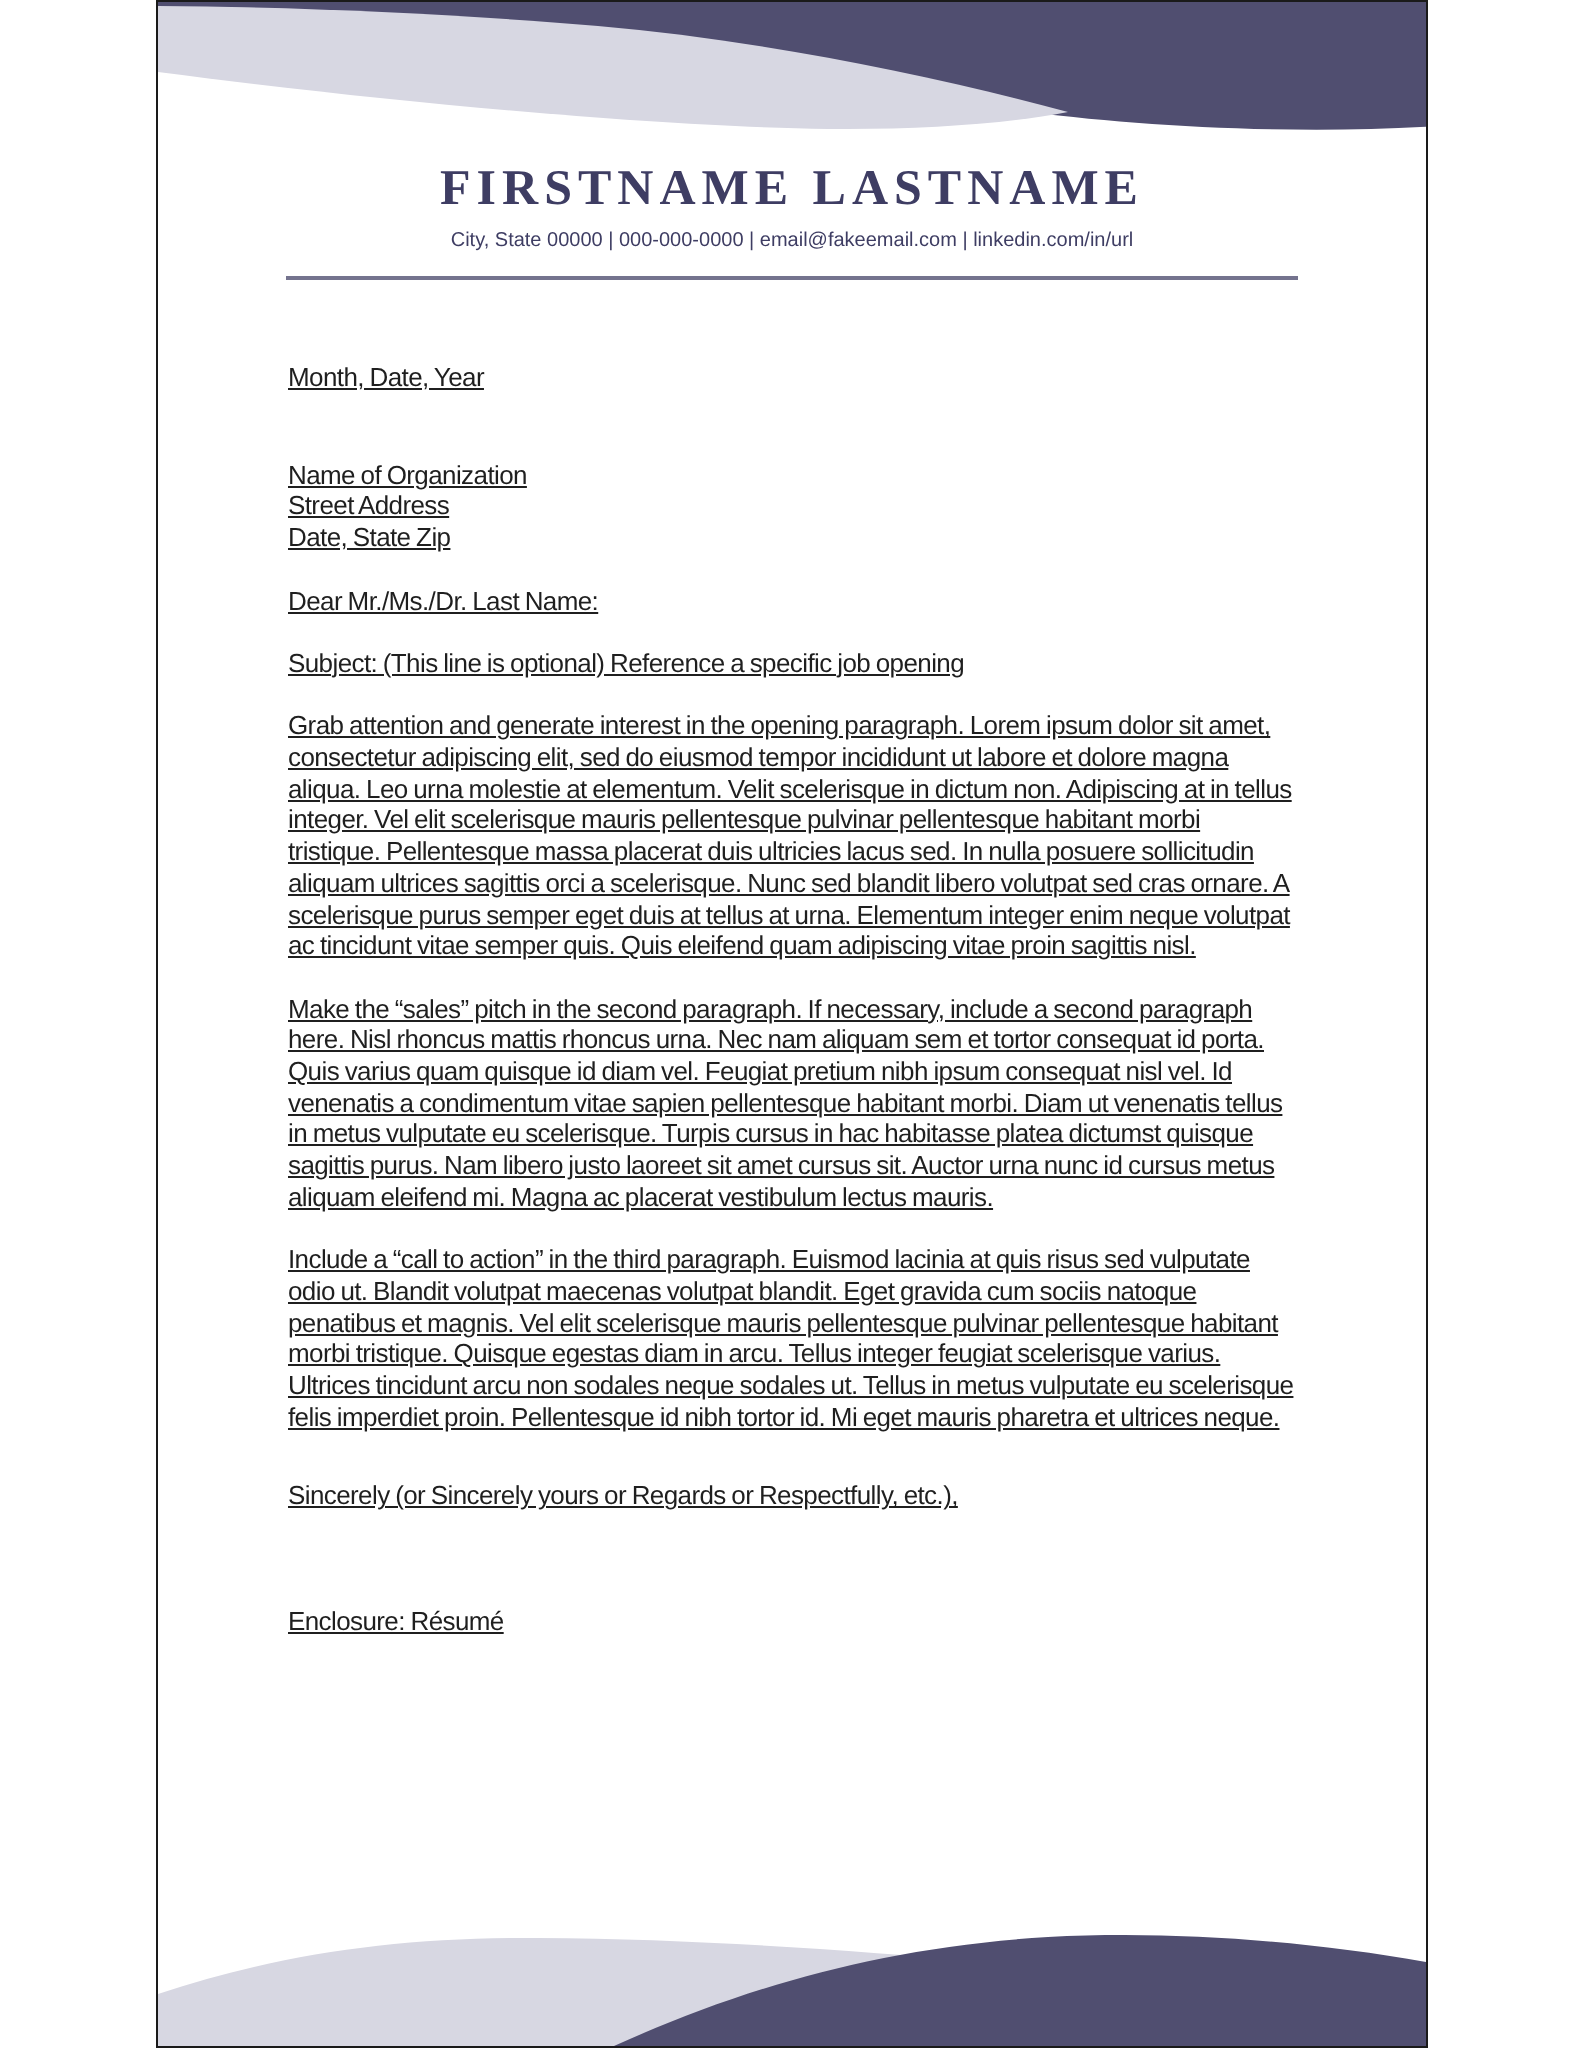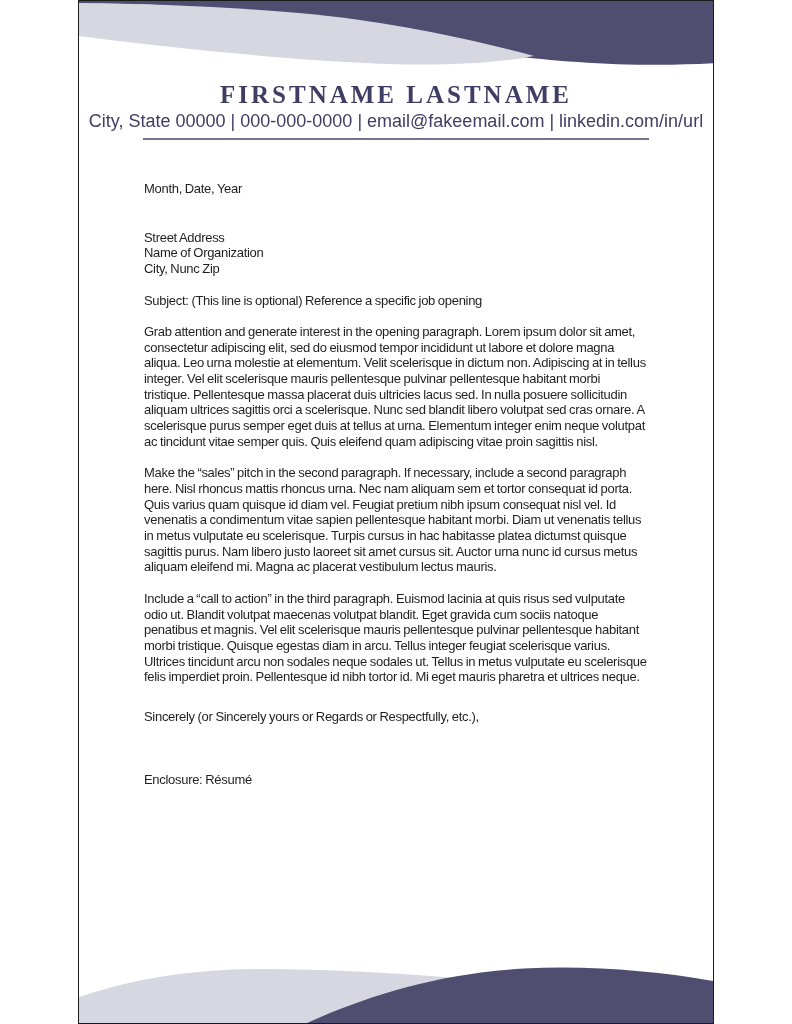--- a/index.html
+++ b/index.html
@@ -34,41 +34,41 @@
     margin: 0;
     font-family: "Liberation Serif", serif;
     font-weight: 700;
     font-size: 25px;
     line-height: 30px;
     letter-spacing: 3px;
     color: var(--accent-navy, #3E3D63);
   }
   .contact {
     margin-top: 3px;
-    font-size: 18px;
+    font-size: 10px;
     line-height: 16px;
     color: var(--accent-navy, #3E3D63);
   }
   .header hr {
     margin: 9px 64px 0 64px;
     border: none;
     border-top: 2px solid var(--rule, #74738E);
   }
 
   .letter {
     position: relative;
     margin: 41px 65px 0 65px;
     font-size: 13px;
     line-height: 15.7px;
     letter-spacing: -0.3px;
     word-spacing: -0.5px;
     color: var(--body-text, #1F1F1F);
     text-align: left;
   }
-  .letter p { margin: 0 0 15.7px 0; }
+  .letter p { margin: 0 0 15.7px 0; text-decoration: underline; }
   .letter p.date { margin-bottom: 33px; }
   .letter p.closing { margin-bottom: 47px; margin-top: 24px; }
   .letter p.enclosure { margin-bottom: 0; }
   .block-line { display: block; }
 </style>
 </head>
 <body>
 
 <div class="page">
 
@@ -80,25 +80,26 @@
   <header class="header">
     <h1>FIRSTNAME LASTNAME</h1>
     <div class="contact">City, State 00000  | 000-000-0000 | email@fakeemail.com | linkedin.com/in/url</div>
     <hr>
   </header>
 
   <main class="letter">
     <p class="date">Month, Date, Year</p>
 
     <p class="recipient">
+      <span class="block-line">Name of Organization</span>
       <span class="block-line">Street Address</span>
-      <span class="block-line">Name of Organization</span>
-      <span class="block-line">City, Nunc Zip</span>
+      <span class="block-line">Date, State Zip</span>
     </p>
 
+    <p class="salutation">Dear Mr./Ms./Dr. Last Name:</p>
 
     <p class="subject">Subject: (This line is optional) Reference a specific job opening</p>
 
     <p class="body-paragraph">Grab attention and generate interest in the opening paragraph. Lorem ipsum dolor sit amet, consectetur adipiscing elit, sed do eiusmod tempor incididunt ut labore et dolore magna aliqua. Leo urna molestie at elementum. Velit scelerisque in dictum non. Adipiscing at in tellus integer. Vel elit scelerisque mauris pellentesque pulvinar pellentesque habitant morbi tristique. Pellentesque massa placerat duis ultricies lacus sed. In nulla posuere sollicitudin aliquam ultrices sagittis orci a scelerisque. Nunc sed blandit libero volutpat sed cras ornare. A scelerisque purus semper eget duis at tellus at urna. Elementum integer enim neque volutpat ac tincidunt vitae semper quis. Quis eleifend quam adipiscing vitae proin sagittis nisl.</p>
     <p class="body-paragraph">Make the “sales” pitch in the second paragraph. If necessary, include a second paragraph here. Nisl rhoncus mattis rhoncus urna. Nec nam aliquam sem et tortor consequat id porta. Quis varius quam quisque id diam vel. Feugiat pretium nibh ipsum consequat nisl vel. Id venenatis a condimentum vitae sapien pellentesque habitant morbi. Diam ut venenatis tellus in metus vulputate eu scelerisque. Turpis cursus in hac habitasse platea dictumst quisque sagittis purus. Nam libero justo laoreet sit amet cursus sit. Auctor urna nunc id cursus metus aliquam eleifend mi. Magna ac placerat vestibulum lectus mauris.</p>
     <p class="body-paragraph">Include a “call to action” in the third paragraph. Euismod lacinia at quis risus sed vulputate odio ut. Blandit volutpat maecenas volutpat blandit. Eget gravida cum sociis natoque penatibus et magnis. Vel elit scelerisque mauris pellentesque pulvinar pellentesque habitant morbi tristique. Quisque egestas diam in arcu. Tellus integer feugiat scelerisque varius. Ultrices tincidunt arcu non sodales neque sodales ut. Tellus in metus vulputate eu scelerisque felis imperdiet proin. Pellentesque id nibh tortor id. Mi eget mauris pharetra et ultrices neque.</p>
 
     <p class="closing">Sincerely (or Sincerely yours or Regards or Respectfully, etc.),</p>
     <p class="enclosure">Enclosure: Résumé</p>
   </main>

